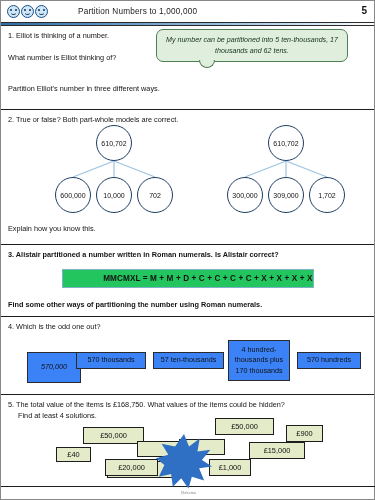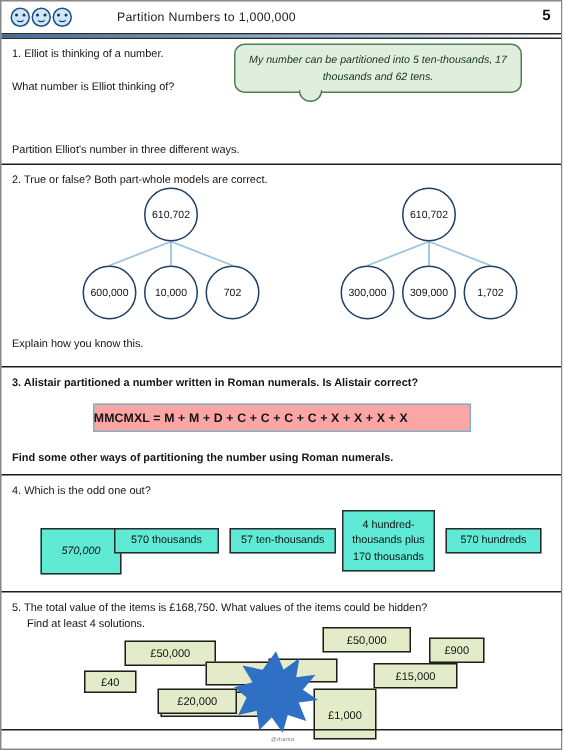--- a/index.html
+++ b/index.html
@@ -71,21 +71,21 @@
   .q {
     font-size: 7.3px;
     color: #141414;
     line-height: 1.45;
   }
   .q.indent { padding-left: 10px; }
 
   
   .s1 { height: 84px; }
   .s1 .line2 { margin-top: 11px; }
-  .s1 .line3 { margin-top: 32px; }
+  .s1 .line3 { margin-top: 21px; }
   .bubble {
     position: absolute;
     left: 155px; top: 3px;
     width: 192px;
     background: #dfeedd;
     border: 1.1px solid #4f7f54;
     border-radius: 7px;
     padding: 5px 6px;
     text-align: center;
     font-size: 7.1px;
@@ -124,39 +124,39 @@
   .circle.c1 { left: 21px; }
   .circle.c2 { left: 62px; }
   .circle.c3 { left: 103px; }
   .pw svg { position: absolute; left: 0; top: 0; z-index: 1; }
 
   
   .s3 { height: 72px; font-weight: bold; }
   .roman {
     margin: 8px auto 0 auto;
     width: 252px;
-    background: #fca5a5;
+    background: #22c55e;
     border: 1.2px solid #7fb2c6;
     padding: 4px 0;
-    text-align: left;
+    text-align: right;
     font-size: 8.2px;
     color: #141414;
     letter-spacing: 0.1px;
   }
   .s3 .after { margin-top: 12px; }
 
   
   .s4 { height: 78px; }
   .opts {
     position: absolute;
     left: 0; top: 22px; width: 375px; height: 52px;
   }
   .opt {
     position: absolute;
-    background: #5eead4;
+    background: #3b82f6;
     border: 1.1px solid #2b2b2b;
     font-size: 7.2px;
     color: #111;
     display: flex; align-items: center; justify-content: center;
     text-align: center;
     line-height: 1.45;
     padding: 2px 3px;
   }
   .opt.o1 { left: 26px;  top: 13px; width: 54px;  height: 31px; font-style: italic; }
   .opt.o2 { left: 75px;  top: 13px; width: 70px;  height: 17px; }
@@ -175,21 +175,21 @@
     color: #111;
     display: flex; align-items: center; justify-content: center;
     padding: 2px 4px;
   }
   .t-40     { left: 55px;  top: 32px; width: 35px; height: 15px; }
   .t-50k-a  { left: 82px;  top: 12px; width: 61px; height: 17px; }
   .t-310    { left: 136px; top: 26px; width: 40px; height: 16px; padding-left: 39px; }
   .t-hid-a  { left: 106px; top: 46px; width: 70px; height: 17px; }
   .t-10k    { left: 104px; top: 44px; width: 53px; height: 17px; }
   .t-hid-b  { left: 178px; top: 24px; width: 46px; height: 16px; }
-  .t-1000   { left: 208px; top: 44px; width: 42px; height: 34px; }
+  .t-1000   { left: 208px; top: 44px; width: 42px; height: 17px; }
   .t-50k-b  { left: 214px; top: 3px;  width: 59px; height: 17px; }
   .t-900    { left: 285px; top: 10px; width: 37px; height: 17px; }
   .t-15k    { left: 248px; top: 27px; width: 56px; height: 17px; }
   .star {
     position: absolute;
     left: 150px; top: 18px;
     width: 66px; height: 56px;
     z-index: 5;
   }
 

